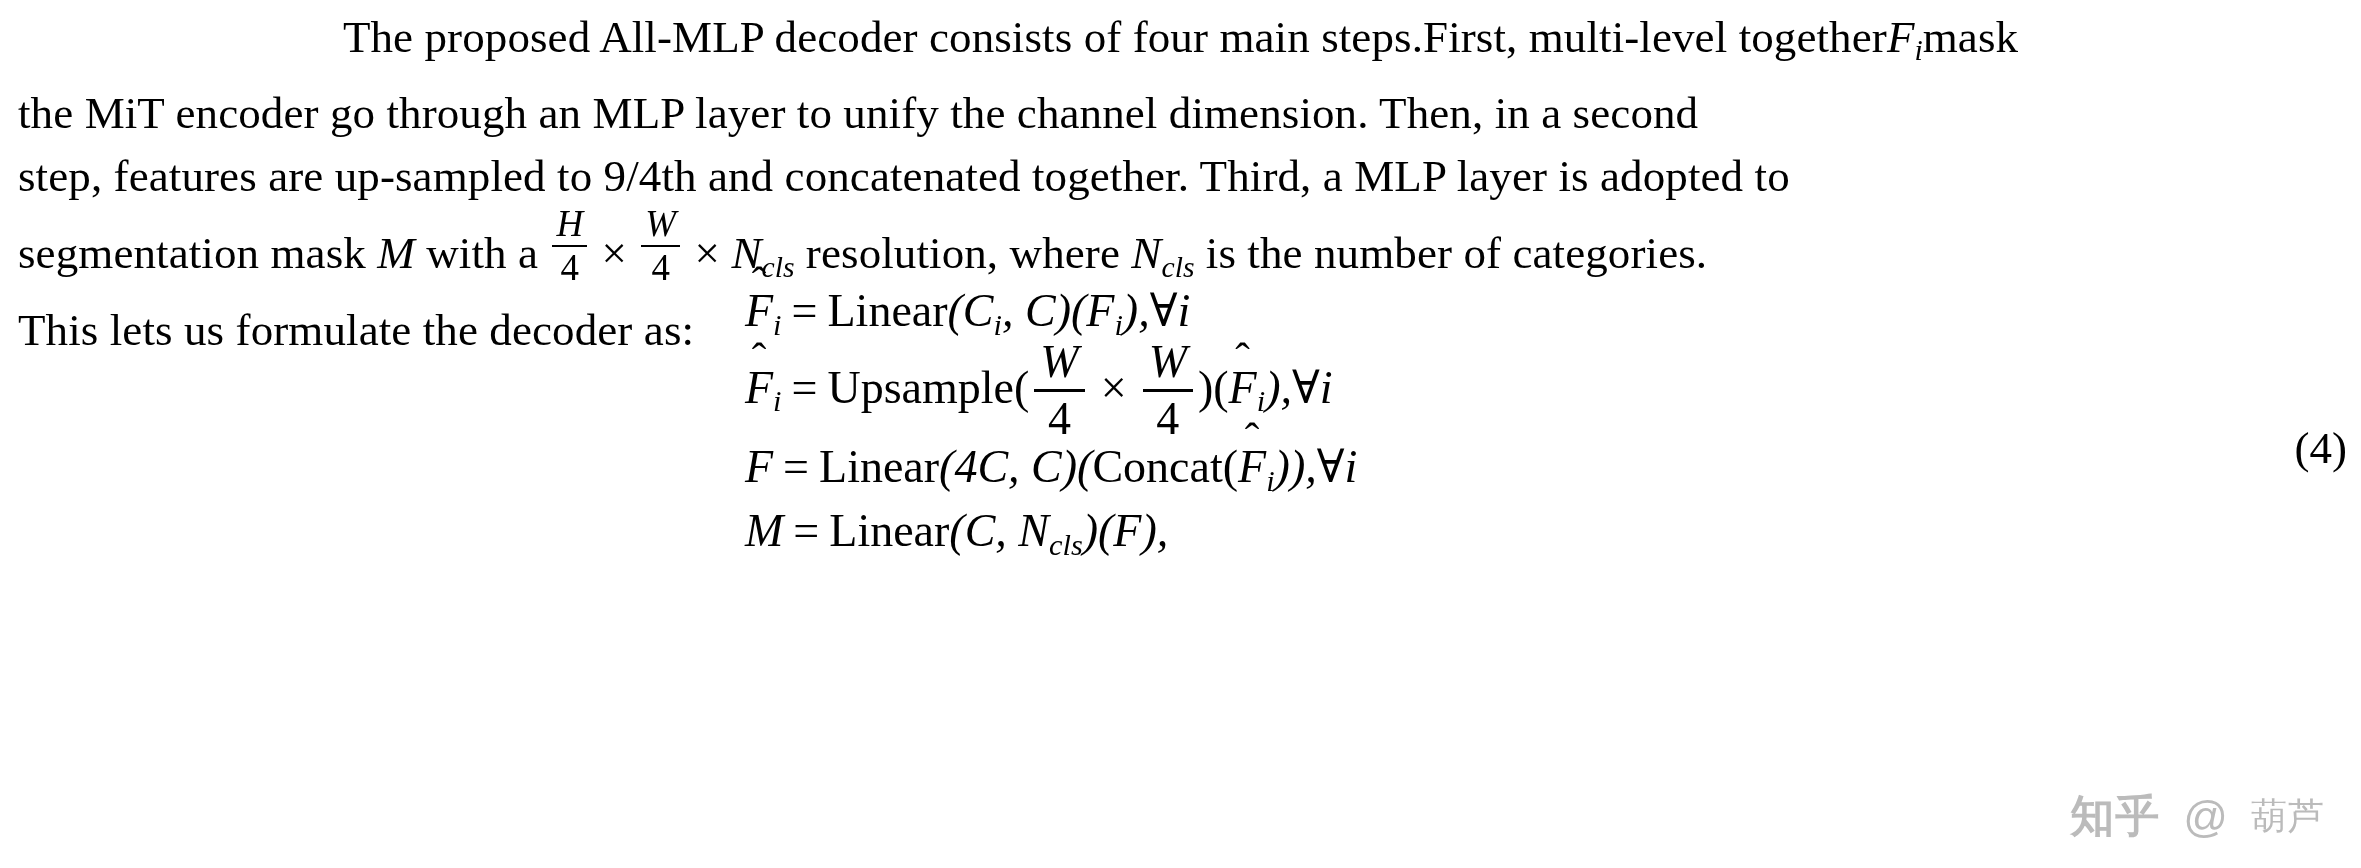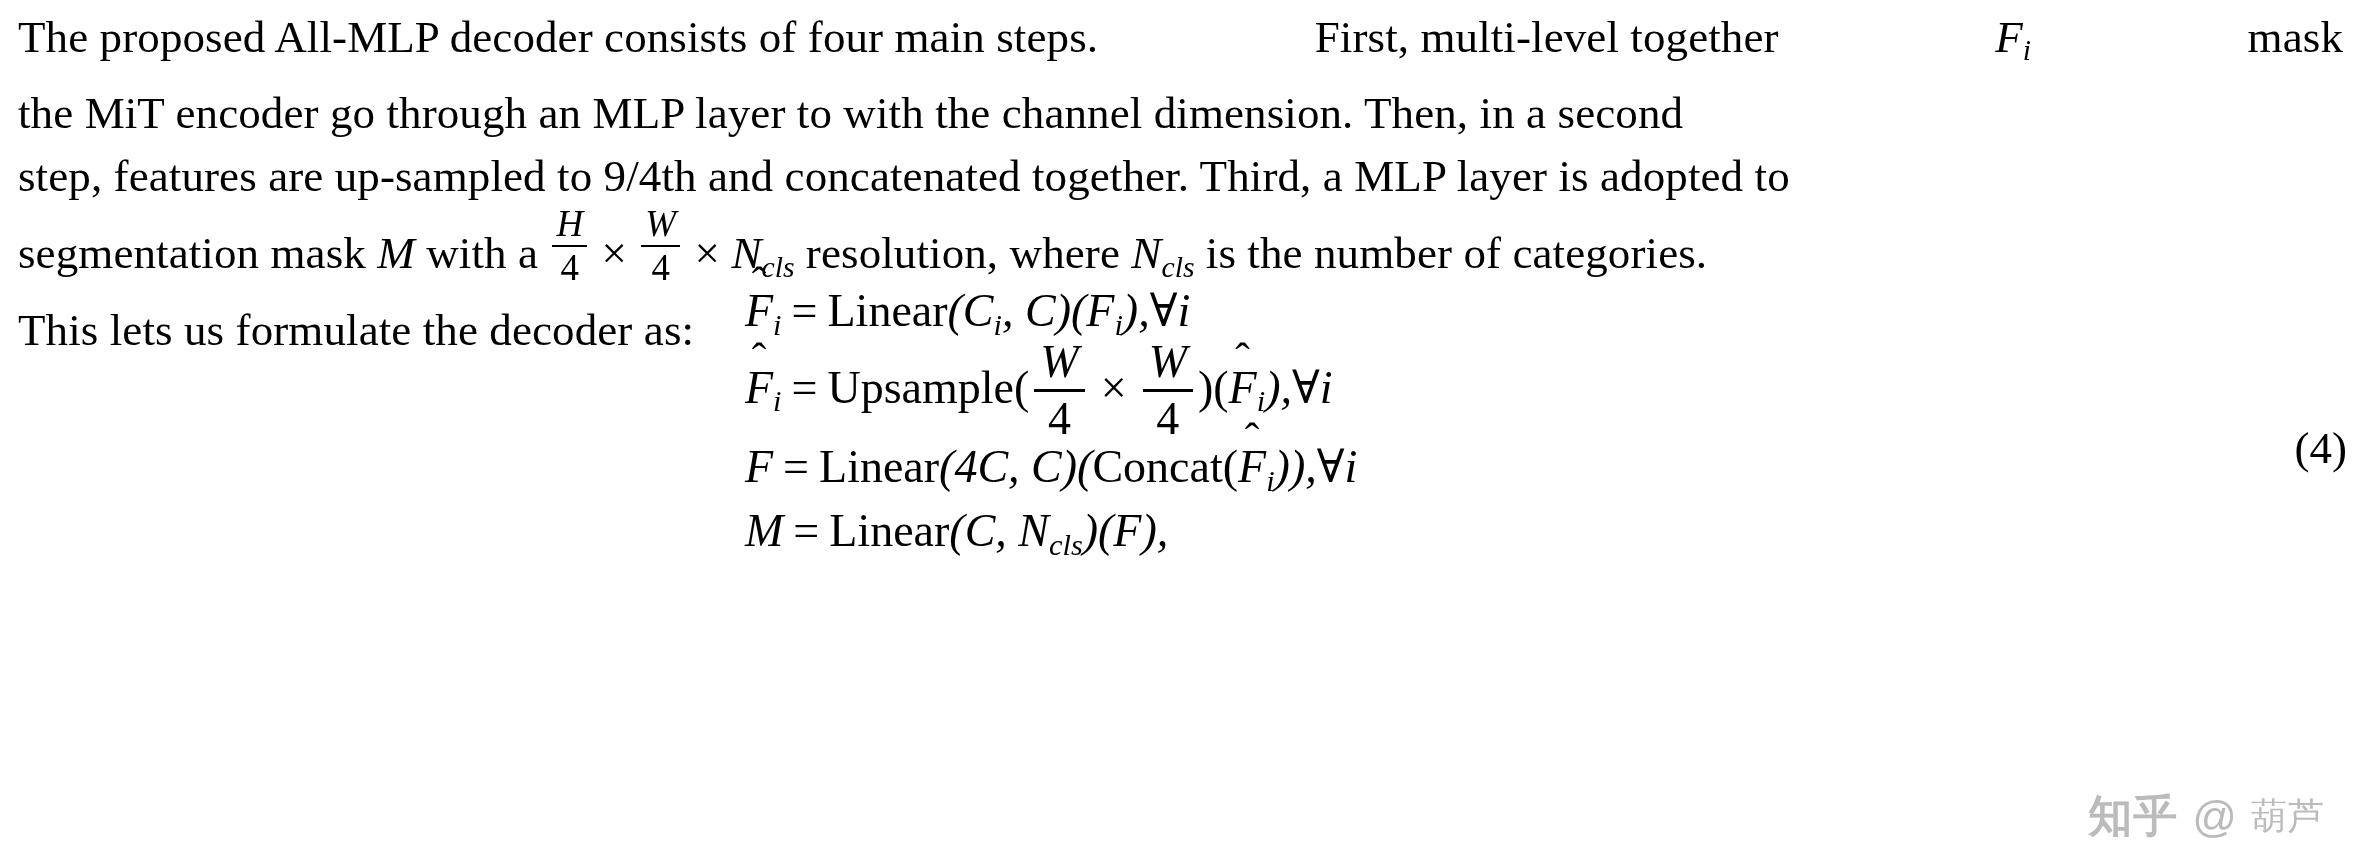--- a/index.html
+++ b/index.html
@@ -32,21 +32,21 @@
     text-align: justify;
     text-justify: inter-word;
     letter-spacing: 0.1px;
   }
   .paragraph .line {
     display: block;
     white-space: nowrap;
   }
   .paragraph .line.justify {
     display: flex;
-    justify-content: space-between;
+    justify-content: center;
     white-space: nowrap;
   }
   .paragraph .line.justify > span {
     display: inline-block;
   }
   
   .mi {
     font-family: "Liberation Serif", "DejaVu Serif", serif;
     font-style: italic;
   }
@@ -170,21 +170,21 @@
     top: 140px;
     font-size: 45px;
   }
   
   .watermark {
     position: absolute;
     right: 36px;
     bottom: 22px;
     display: flex;
     align-items: center;
-    gap: 14px;
+    gap: 23px;
     opacity: 0.78;
   }
   .wm-logo {
     font-family: "Liberation Sans", sans-serif;
     font-size: 44px;
     font-weight: bold;
     color: #a8a8a8;
     letter-spacing: 1px;
   }
   .wm-at {
@@ -204,21 +204,21 @@
 
 <div class="page">
 
   <div class="paragraph">
     <span class="line justify">
       <span>The proposed All-MLP decoder consists of four main steps.</span>
       <span>First, multi-level together</span>
       <span><span class="mi">F</span><span class="sub">i</span></span>
       <span>mask</span>
     </span>
-    <span class="line">the MiT encoder go through an MLP layer to with the channel dimension.  Then, in a second</span>
+    <span class="line">the MiT encoder go through an MLP layer to unify the channel dimension.  Then, in a second</span>
     <span class="line">step, features are up-sampled to 9/4th and concatenated together. Third, a MLP layer is adopted to</span>
     <span class="line"><span>segmentation mask</span>&nbsp;<span class="mi">M</span>&nbsp;<span>with a</span>&nbsp;<span class="frac"><span class="num">H</span><span class="bar"></span><span class="den">4</span></span>&nbsp;<span>×</span>&nbsp;<span class="frac"><span class="num">W</span><span class="bar"></span><span class="den">4</span></span>&nbsp;<span>×</span>&nbsp;<span class="mi">N</span><span class="sub">cls</span>&nbsp;<span>resolution, where</span>&nbsp;<span class="mi">N</span><span class="sub">cls</span>&nbsp;<span>is the number of categories.</span></span>
     <span class="line">This lets us formulate the decoder as:</span>
   </div>
 
   <div class="equation-block">
 
     <div class="eq-lines">
 
       <div class="eq-line">

